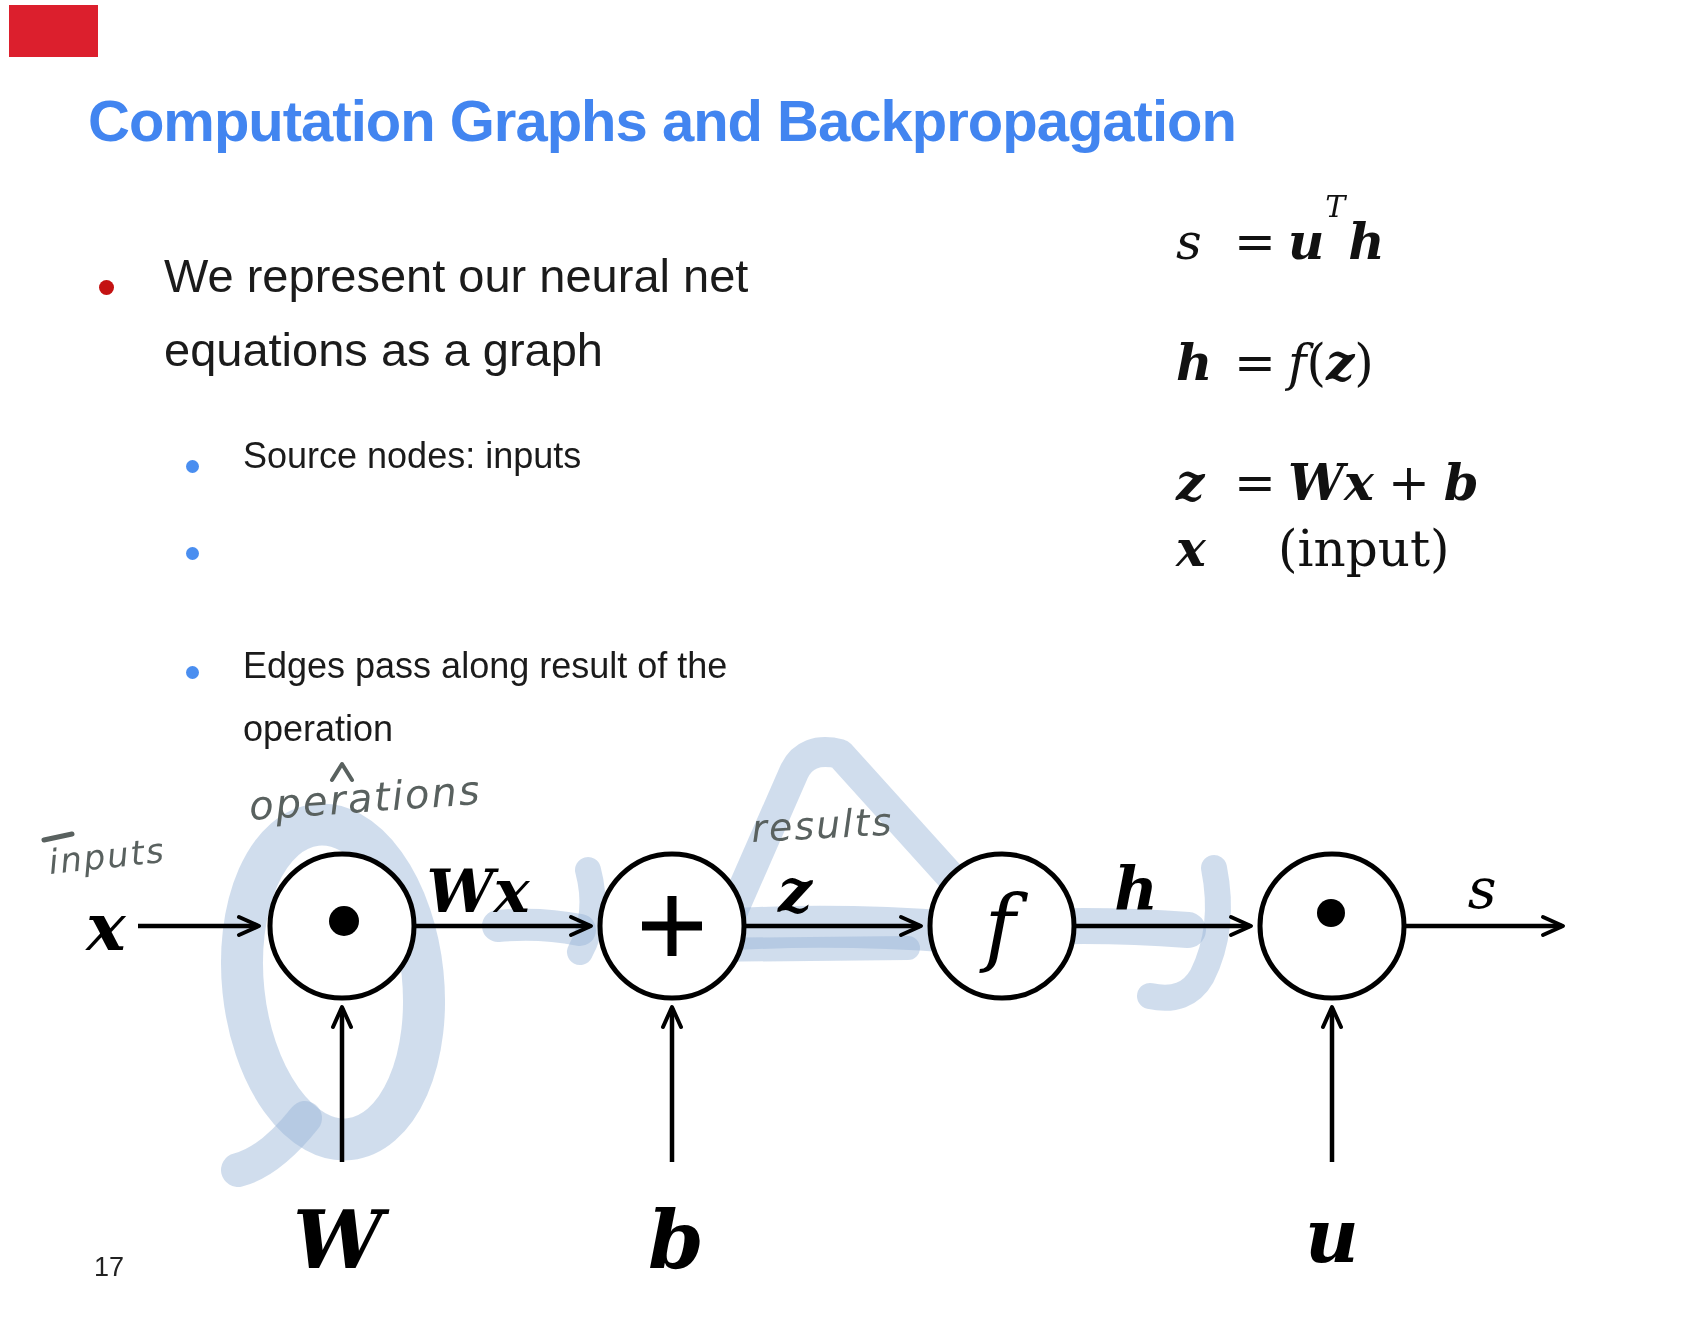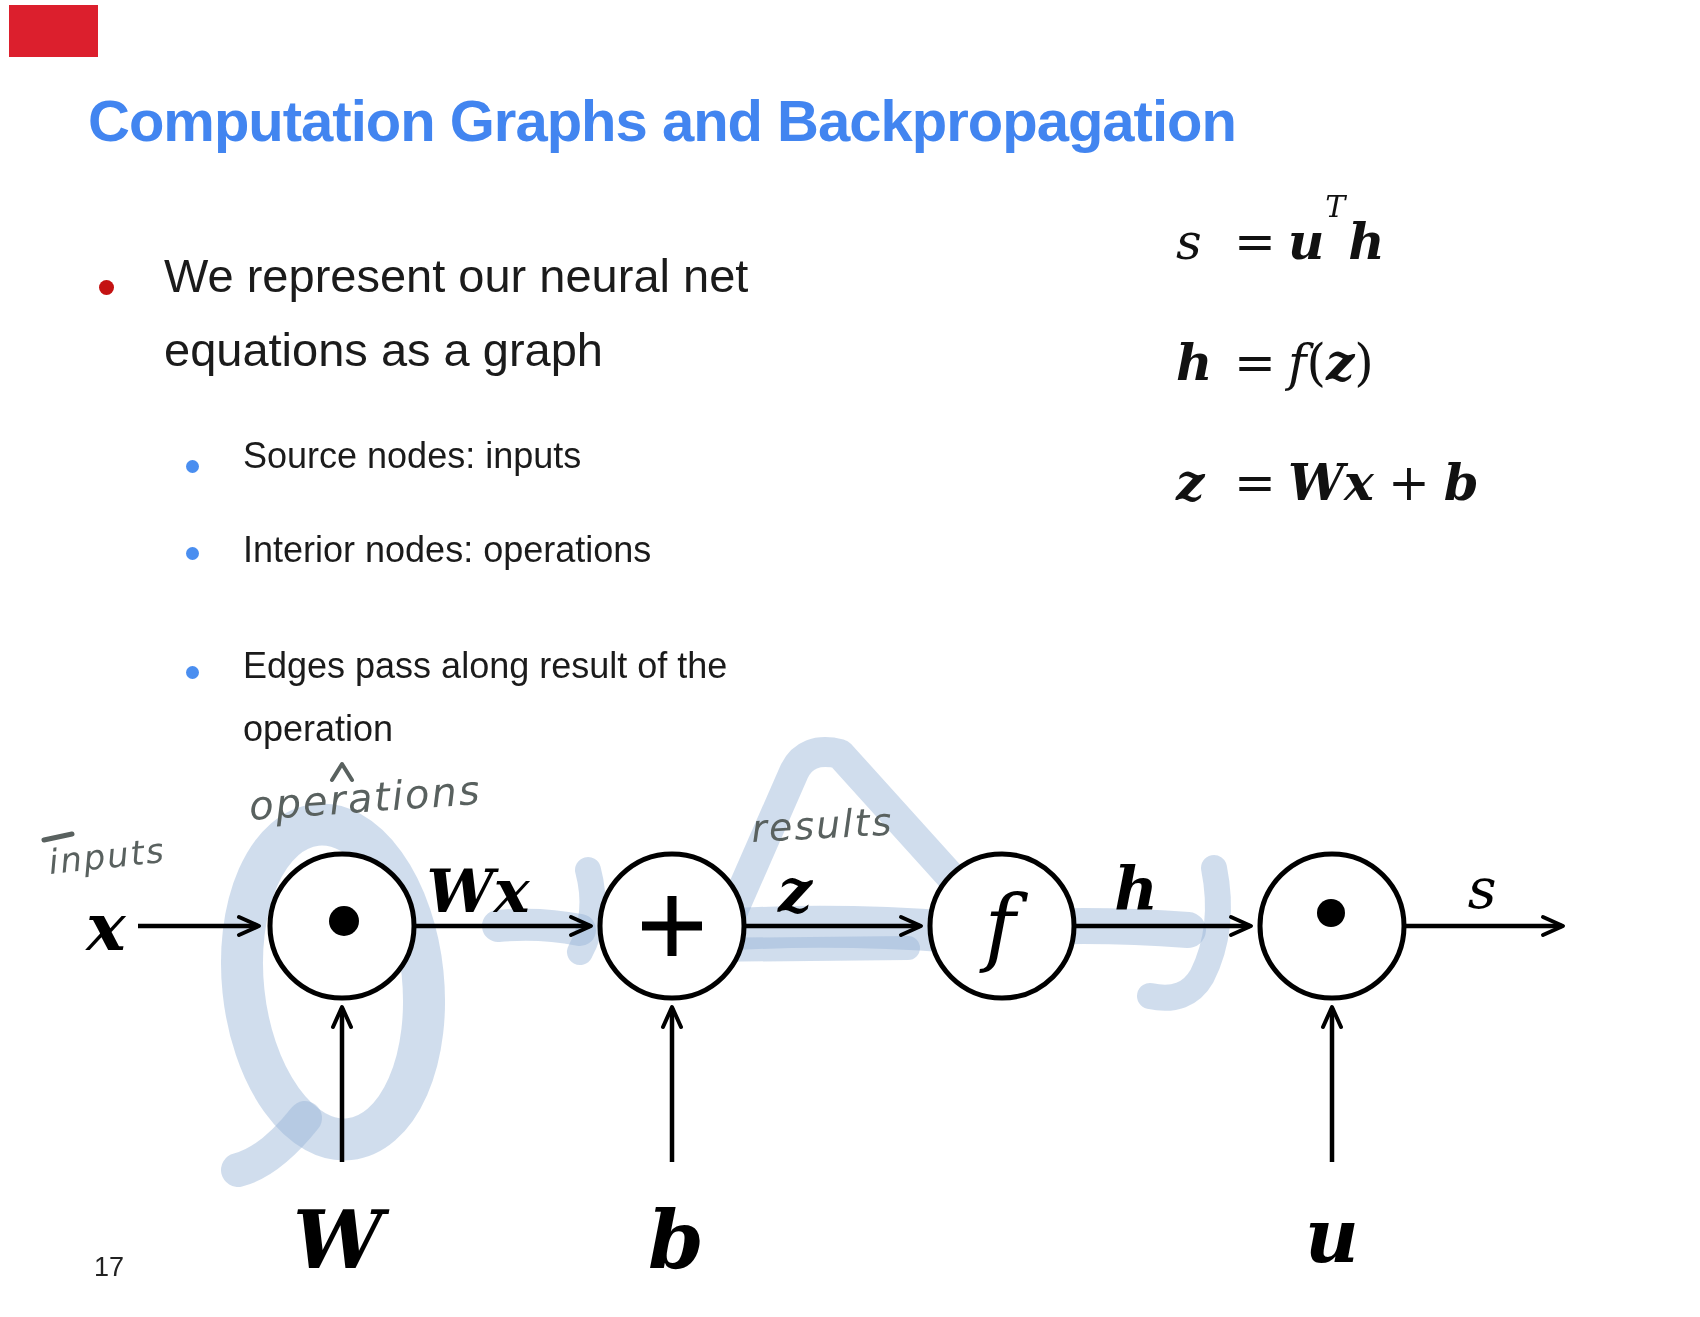--- a/index.html
+++ b/index.html
@@ -39,34 +39,36 @@
   <div class="title">Computation Graphs and Backpropagation</div>
 
   <span class="dot red" style="left:99px;top:280px;"></span>
   <div class="line main-bullet-text" style="left:164px;top:252px;">We represent our neural net</div>
   <div class="line main-bullet-text" style="left:164px;top:326px;">equations as a graph</div>
 
   <span class="dot blue" style="left:186px;top:460px;"></span>
   <div class="line sub-bullet-text" style="left:243px;top:438px;">Source nodes: inputs</div>
 
   <span class="dot blue" style="left:186px;top:547px;"></span>
-  <div class="line sub-bullet-text" style="left:243px;top:532px;">Interior nodes: operations</div>
 
   <span class="dot blue" style="left:186px;top:666px;"></span>
   <div class="line sub-bullet-text" style="left:243px;top:648px;">Edges pass along result of the</div>
   <div class="line sub-bullet-text" style="left:243px;top:711px;">operation</div>
 
   <div class="eq" style="top:216px;">
     <span class="lhs it">s</span><span class="rel rm">=</span><span class="bi">u</span><sup class="supT">T</sup><span class="bi">h</span>
   </div>
   <div class="eq" style="top:338px;">
     <span class="lhs bi">h</span><span class="rel rm">=</span><span class="it">f</span><span class="rm">(</span><span class="bi">z</span><span class="rm">)</span>
   </div>
   <div class="eq" style="top:458px;">
     <span class="lhs bi">z</span><span class="rel rm">=</span><span class="bi">W</span><span class="bi">x</span><span class="plus-op rm">+</span><span class="bi">b</span>
+  </div>
+  <div class="eq" style="top:524px;">
+    <span class="lhs bi">x</span><span class="input-note rm">(input)</span>
   </div>
 
   <svg class="diagram-svg" width="1700" height="1317" viewBox="0 0 1700 1317">
     <defs>
       <marker id="ah" viewBox="0 0 26 24" refX="22" refY="12" markerWidth="26" markerHeight="24" markerUnits="userSpaceOnUse" orient="auto">
         <path d="M3,3 L23,12 L3,21" fill="none" stroke="#000000" stroke-width="4" stroke-linecap="round" stroke-linejoin="round"></path>
       </marker>
     </defs>
 
     <g stroke="rgba(150,180,215,0.45)" fill="none" stroke-linecap="round" stroke-linejoin="round">

